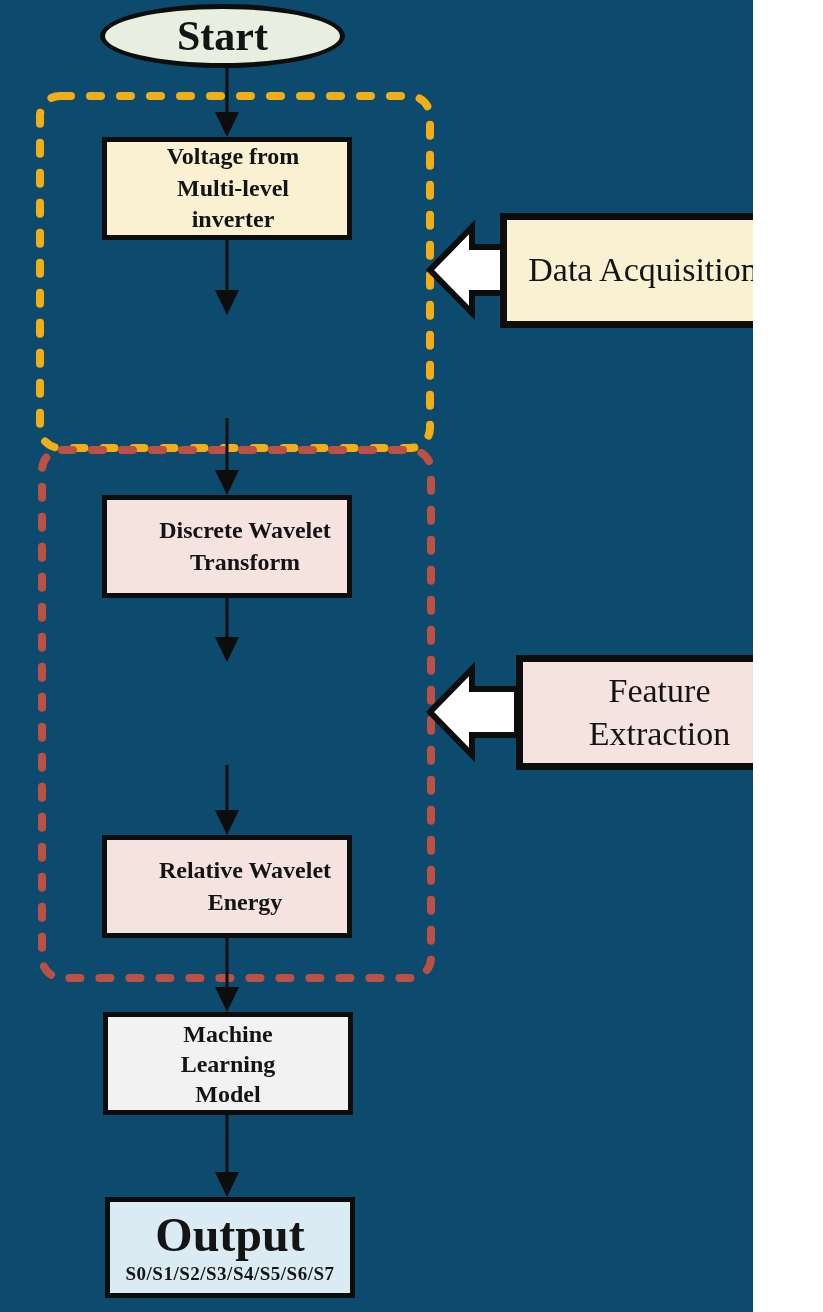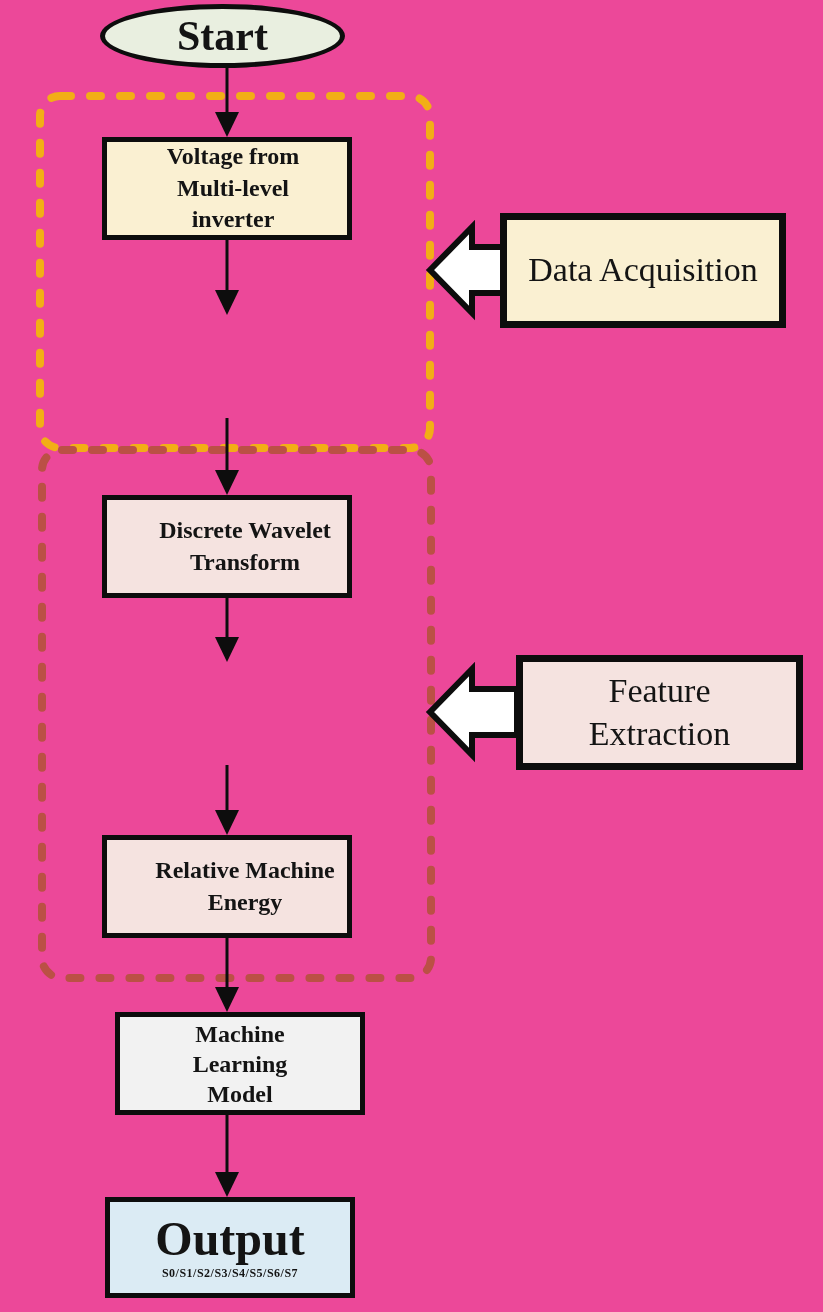--- a/index.html
+++ b/index.html
@@ -2,23 +2,23 @@
 <html style="--start-fill: #e9efe0; --stage1-fill: #faf0d2; --stage2-fill: #f5e3e0; --ml-fill: #f2f2f2; --output-fill: #dbebf4; --dash-yellow: #f2ae16; --dash-red: #bb5045; --border-black: #0d0d0d; --arrow-fill: #ffffff;"><head>
 <meta charset="utf-8">
 <style>
   html, body { margin: 0; padding: 0; }
   body {
     font-family: "Liberation Serif", serif;
     background: #ffffff;
   }
   .canvas {
     position: relative;
-    width: 823px;
+    width: 753px;
     height: 1312px;
-    background: #ec4899;
+    background: #0c4a6e;
     overflow: hidden;
   }
   .layer-svg {
     position: absolute;
     left: 0; top: 0;
     width: 823px; height: 1312px;
   }
   .node {
     position: absolute;
     box-sizing: border-box;
@@ -44,36 +44,36 @@
   }
   .start .lbl { font-size: 42px; line-height: 1; }
   .stage1 { background: var(--stage1-fill, #faf0d2); padding-left: 12px; }
   .stage2 { background: var(--stage2-fill, #f5e3e0); padding-left: 36px; }
   .b1 { left: 102px; top: 137px; width: 250px; height: 103px; }
   .b2 { left: 102px; top: 315px; width: 250px; height: 103px; }
   .b3 { left: 102px; top: 495px; width: 250px; height: 103px; }
   .b4 { left: 102px; top: 662px; width: 250px; height: 103px; }
   .b5 { left: 102px; top: 835px; width: 250px; height: 103px; }
   .b6 {
-    left: 115px; top: 1012px; width: 250px; height: 103px;
+    left: 103px; top: 1012px; width: 250px; height: 103px;
     background: var(--ml-fill, #f2f2f2);
   }
   .b6 .lbl { line-height: 1.25; }
   .b7 {
     left: 105px; top: 1197px; width: 250px; height: 101px;
     background: var(--output-fill, #dbebf4);
   }
   .b7 .out-title {
     font-weight: bold;
     font-size: 48px;
     line-height: 1.05;
   }
   .b7 .out-sub {
     font-weight: bold;
-    font-size: 12px;
+    font-size: 19px;
     letter-spacing: 0.5px;
     margin-top: 2px;
   }
   .side-label {
     position: absolute;
     box-sizing: border-box;
     border: 7px solid var(--border-black, #0d0d0d);
     display: flex;
     align-items: center;
     justify-content: center;
@@ -140,21 +140,21 @@
     <span class="lbl">Voltage from
 Multi-level
 inverter</span>
   </div>
 
   <div class="node stage2 b3">
     <span class="lbl">Discrete Wavelet
 Transform</span>
   </div>
   <div class="node stage2 b5">
-    <span class="lbl">Relative Machine
+    <span class="lbl">Relative Wavelet
 Energy</span>
   </div>
 
   <div class="node b6">
     <span class="lbl">Machine
 Learning
 Model</span>
   </div>
 
   <div class="node b7">

